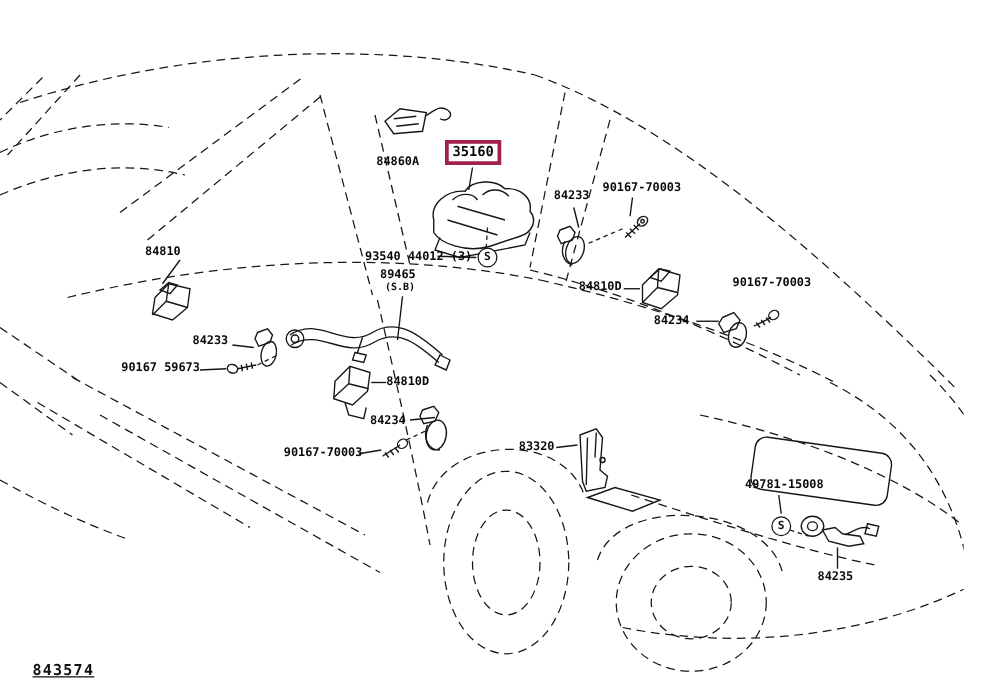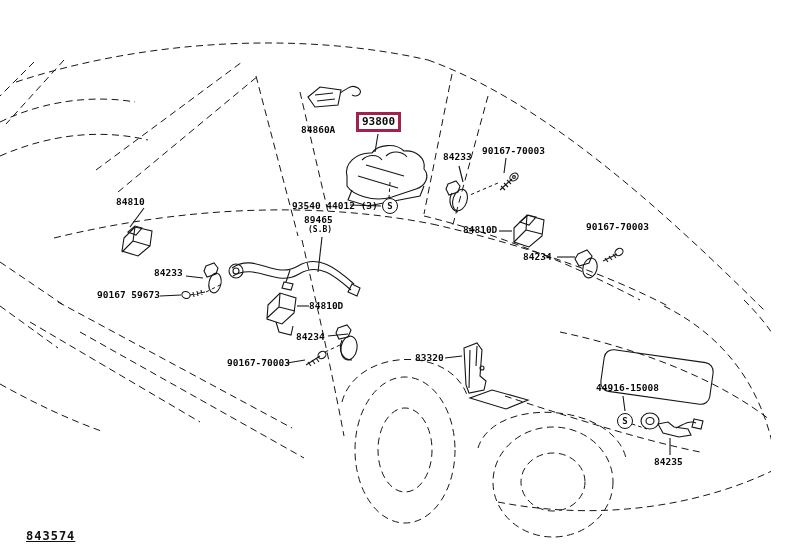--- a/index.html
+++ b/index.html
@@ -177,21 +177,21 @@
       <line class="lead" x1="287" y1="363" x2="305" y2="360"></line>
       <line class="lead" x1="445" y1="358" x2="462" y2="356"></line>
       <line class="lead" x1="623" y1="396" x2="625" y2="411"></line>
       <path class="d2" d="M632,424 L647,429"></path>
       <line class="lead" x1="670" y1="438" x2="670" y2="455"></line>
     </g>
   </svg>
 
   <div class="lbl" style="left:301px;top:124px;">84860A</div>
 
-  <div class="lbl box" style="left:356px;top:112px;">93800</div>
+  <div class="lbl box" style="left:356px;top:112px;">35160</div>
 
   <div class="lbl" style="left:443px;top:151px;">84233</div>
 
   <div class="lbl" style="left:482px;top:145px;">90167-70003</div>
 
   <div class="lbl" style="left:116px;top:196px;">84810</div>
 
   <div class="lbl" style="left:292px;top:200px;">93540 44012 (3)</div>
 
   <div class="lbl" style="left:304px;top:214px;">89465</div>
@@ -209,21 +209,21 @@
   <div class="lbl" style="left:97px;top:289px;">90167 59673</div>
 
   <div class="lbl" style="left:309px;top:300px;">84810D</div>
 
   <div class="lbl" style="left:296px;top:331px;">84234</div>
 
   <div class="lbl" style="left:227px;top:357px;">90167-70003</div>
 
   <div class="lbl" style="left:415px;top:352px;">83320</div>
 
-  <div class="lbl" style="left:596px;top:382px;">44916-15008</div>
+  <div class="lbl" style="left:596px;top:382px;">49781-15008</div>
 
   <div class="lbl" style="left:654px;top:456px;">84235</div>
 
   <div class="circle-s" style="left:382px;top:198px;">S</div>
   <div class="circle-s" style="left:617px;top:413px;">S</div>
 
   <div class="figcode" style="left:26px;top:529px;text-decoration:underline;">843574</div>
 
 </div>
 

